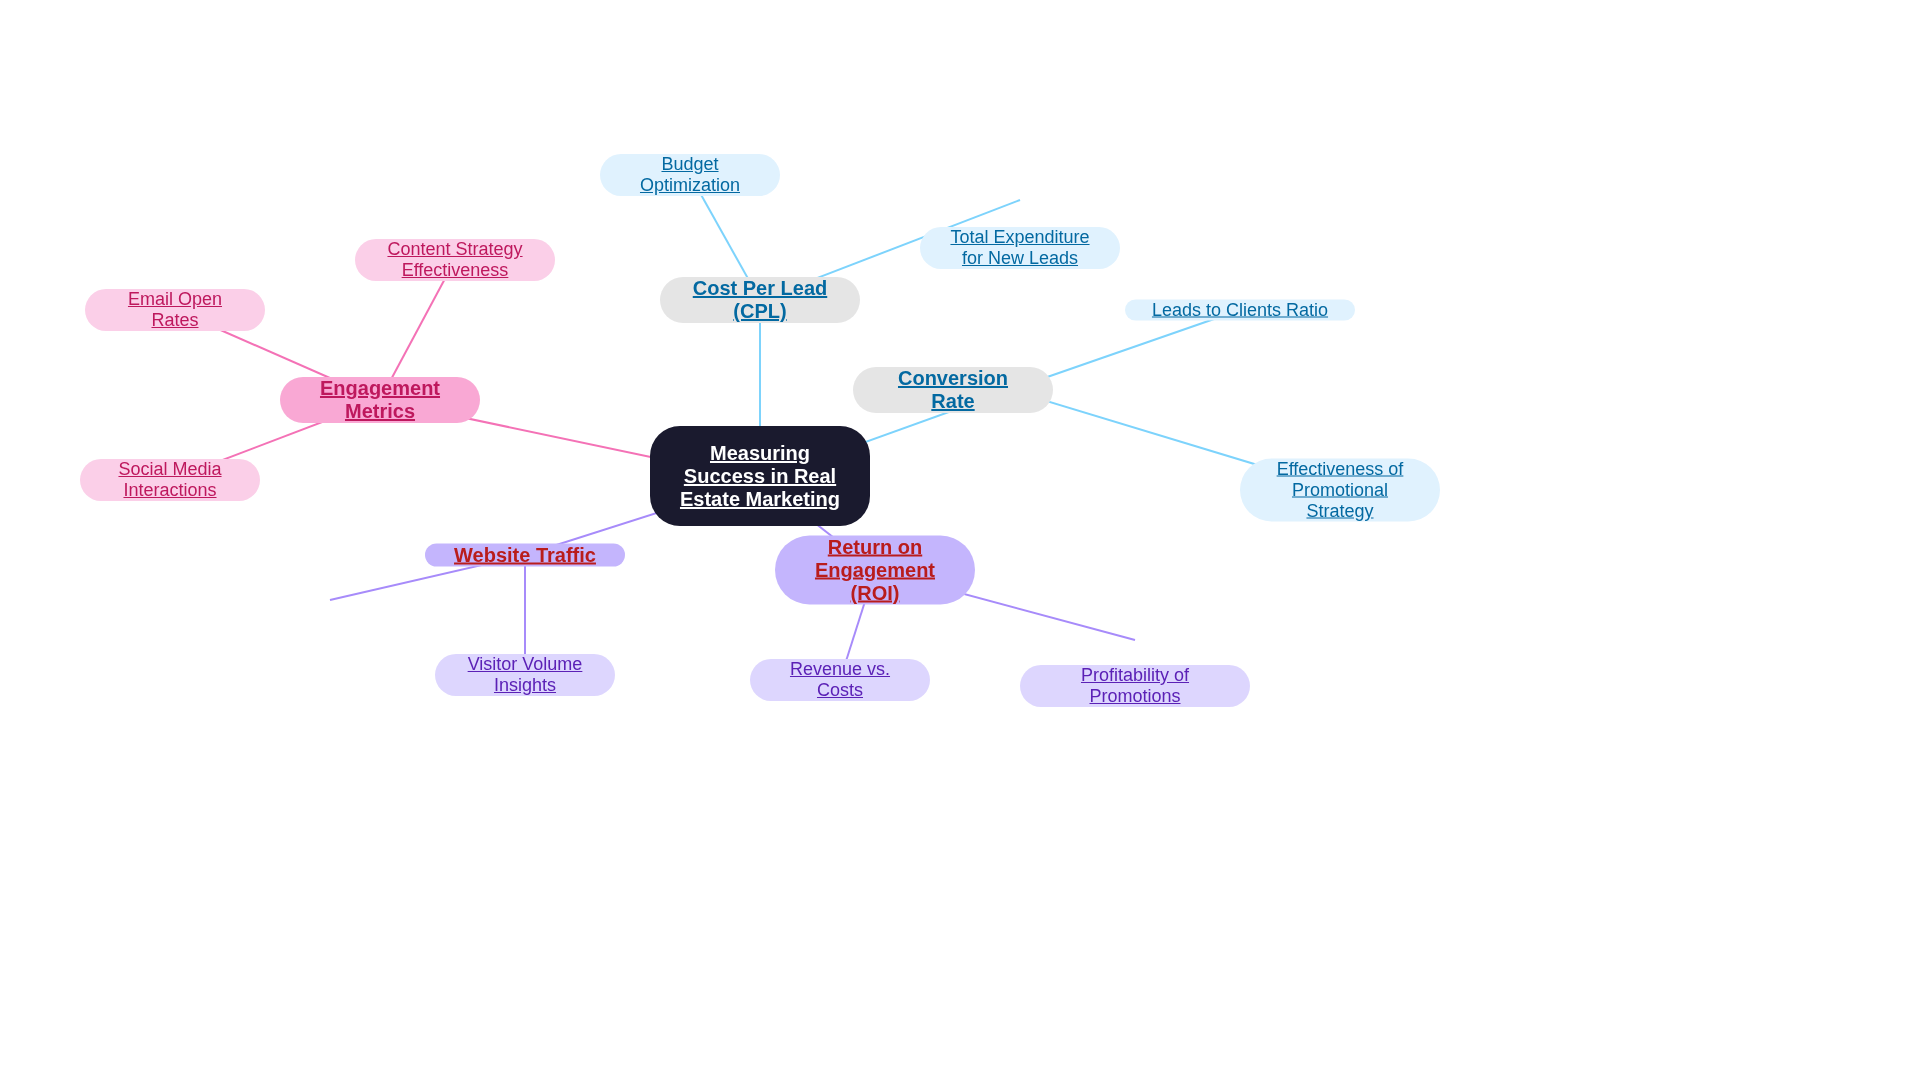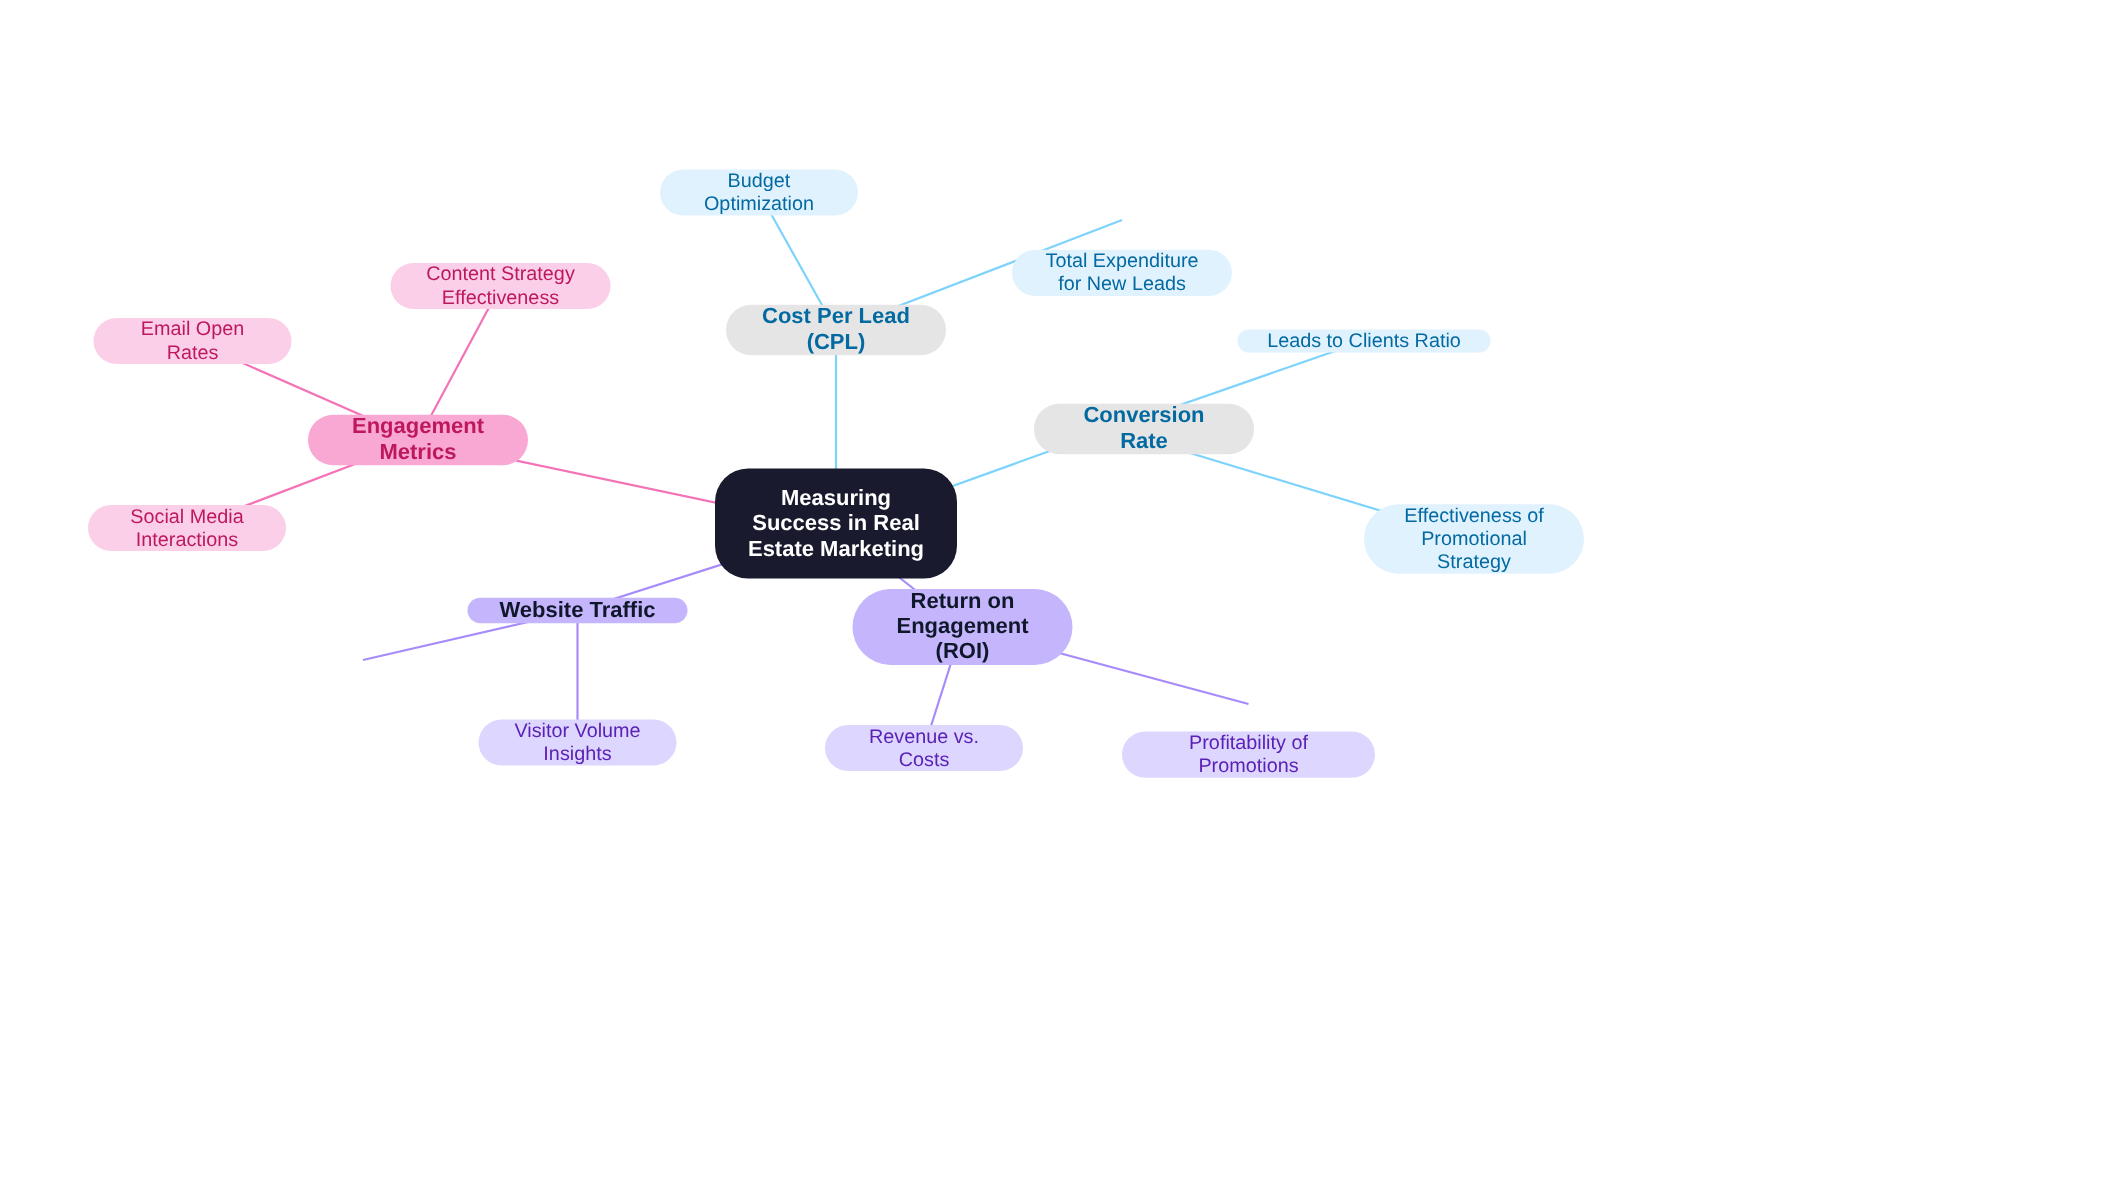--- a/index.html
+++ b/index.html
@@ -31,20 +31,21 @@
       position: absolute;
       border-radius: 50px;
       display: flex;
       align-items: center;
       justify-content: center;
       text-align: center;
       font-size: 18px;
       font-weight: 500;
       padding: 0 22px;
       transform: translate(-50%, -50%);
+      text-decoration: underline;
     }
 
     .node-center {
       background: #1a1a2e;
       color: #ffffff;
       font-size: 20px;
       font-weight: 600;
       width: 220px;
       height: 100px;
       border-radius: 20px;
@@ -72,21 +73,21 @@
     }
 
     .node-blue-medium {
       background: #e0f2fe;
       color: #0369a1;
       font-size: 18px;
     }
 
     .node-purple-large {
       background: #c4b5fd;
-      color: #0f172a;
+      color: #b91c1c;
       font-size: 20px;
       font-weight: 600;
     }
 
     .node-purple-medium {
       background: #ddd6fe;
       color: #5b21b6;
       font-size: 18px;
     }
   </style>
@@ -131,21 +132,21 @@
     </div>
     <div class="node node-blue-large" style="left: 760px; top: 300px; width: 200px;">
       <span>Cost Per Lead (CPL)</span>
     </div>
     <div class="node node-blue-medium" style="left: 690px; top: 175px; width: 180px;">
       <span>Budget Optimization</span>
     </div>
     <div class="node node-blue-medium" style="left: 1020px; top: 200px; max-width: 200px; width: 200px; margin-top: 48px;">
       <span>Total Expenditure for New Leads</span>
     </div>
-    <div class="node node-blue-large" style="left: 1040px; top: 390px; width: 200px;">
+    <div class="node node-blue-large" style="left: 953px; top: 390px; width: 200px;">
       <span>Conversion Rate</span>
     </div>
     <div class="node node-blue-medium" style="left: 1240px; top: 310px; max-width: 230px; width: 230px;">
       <span>Leads to Clients Ratio</span>
     </div>
     <div class="node node-blue-medium" style="left: 1340px; top: 490px; max-width: 200px; width: 200px;">
       <span>Effectiveness of Promotional Strategy</span>
     </div>
     <div class="node node-purple-large" style="left: 875px; top: 570px; width: 200px;">
       <span>Return on Engagement (ROI)</span>

